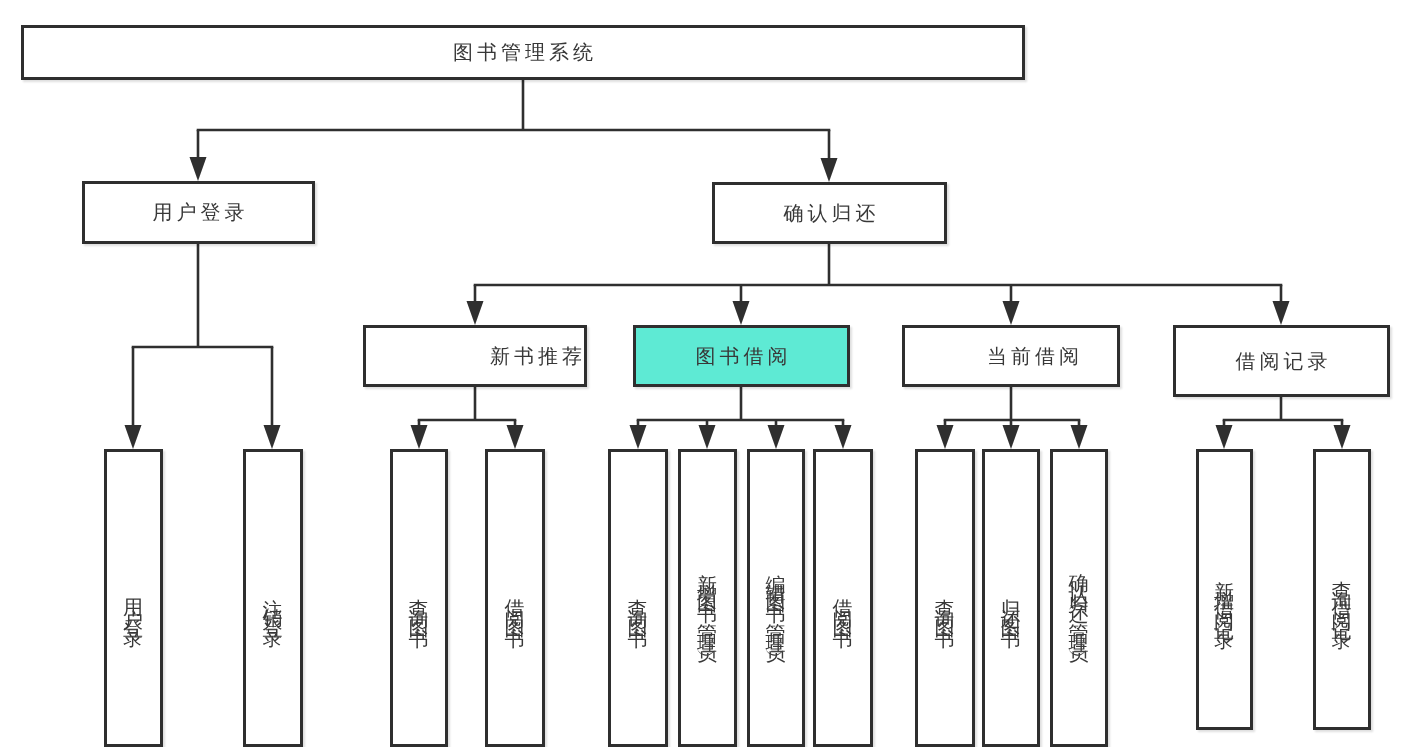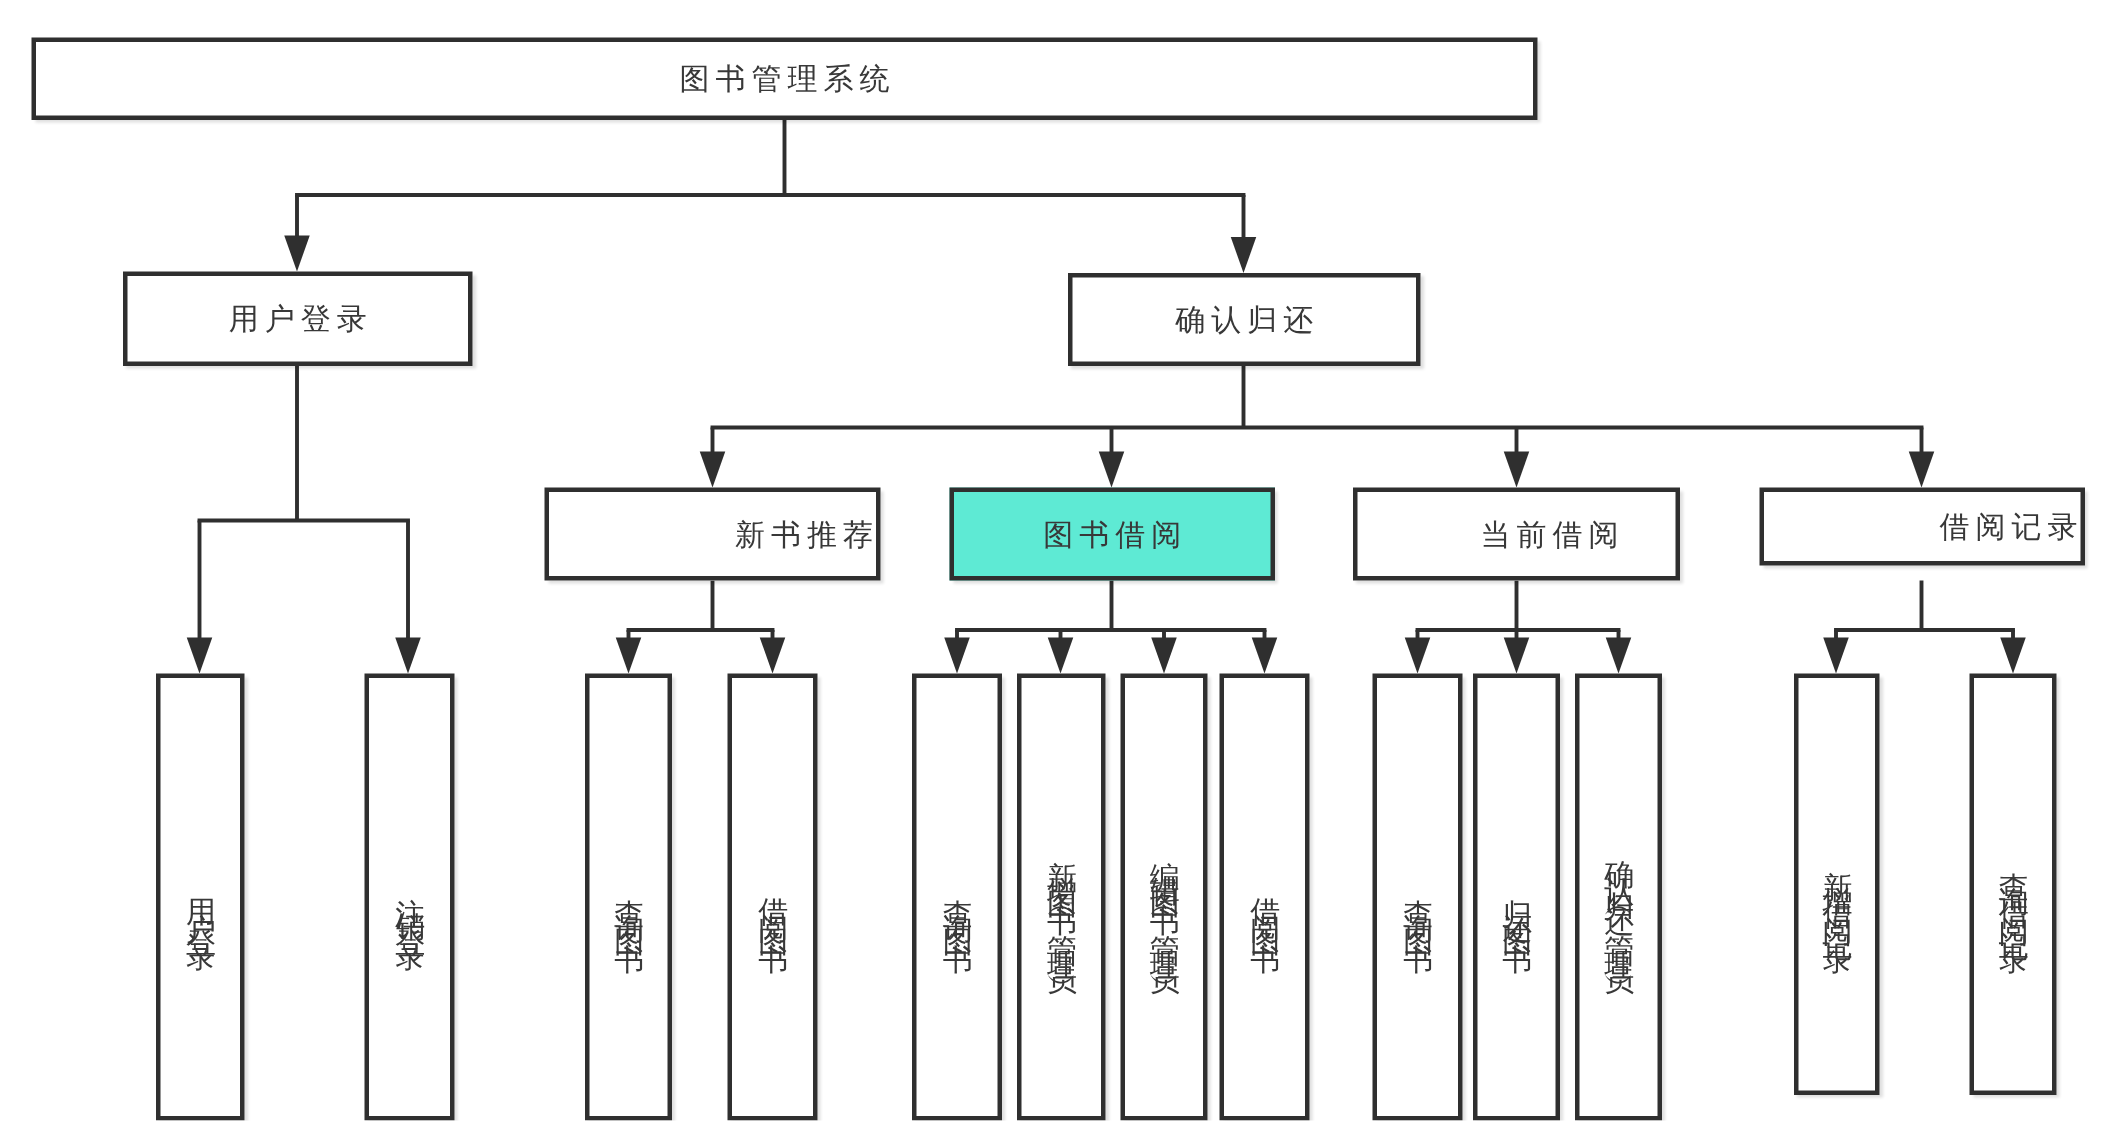--- a/index.html
+++ b/index.html
@@ -113,21 +113,21 @@
       </div>
       <div class="node h" style="left: 363px; top: 313px; width: 224px; height: 62px; border-color: rgb(47, 47, 47); background: rgb(255, 255, 255); color: rgb(56, 56, 56); justify-content: flex-end;">
         <span>新书推荐</span>
       </div>
       <div class="node h" style="left: 633px; top: 313px; width: 217px; height: 62px; border-color: rgb(47, 47, 47); background: #5eead4; color: rgb(56, 56, 56);">
         <span>图书借阅</span>
       </div>
       <div class="node h" style="left: 902px; top: 313px; width: 218px; height: 62px; border-color: rgb(47, 47, 47); background: rgb(255, 255, 255); color: rgb(56, 56, 56); padding-left: 44px;">
         <span>当前借阅</span>
       </div>
-      <div class="node h" style="left: 1173px; top: 313px; width: 217px; height: 52px; border-color: rgb(47, 47, 47); background: rgb(255, 255, 255); color: rgb(56, 56, 56); justify-content: flex-end;">
+      <div class="node h" style="left: 1173px; top: 313px; width: 217px; height: 72px; border-color: rgb(47, 47, 47); background: rgb(255, 255, 255); color: rgb(56, 56, 56);">
         <span>借阅记录</span>
       </div>
       <div class="node v" style="left: 104px; top: 437px; width: 59px; height: 298px; border-color: rgb(47, 47, 47); background: rgb(255, 255, 255); color: rgb(56, 56, 56);">
         <span>用户登录</span>
       </div>
       <div class="node v" style="left: 243px; top: 437px; width: 60px; height: 298px; border-color: rgb(47, 47, 47); background: rgb(255, 255, 255); color: rgb(56, 56, 56);">
         <span>注销登录</span>
       </div>
       <div class="node v" style="left: 390px; top: 437px; width: 58px; height: 298px; border-color: rgb(47, 47, 47); background: rgb(255, 255, 255); color: rgb(56, 56, 56);">
         <span>查询图书</span>

